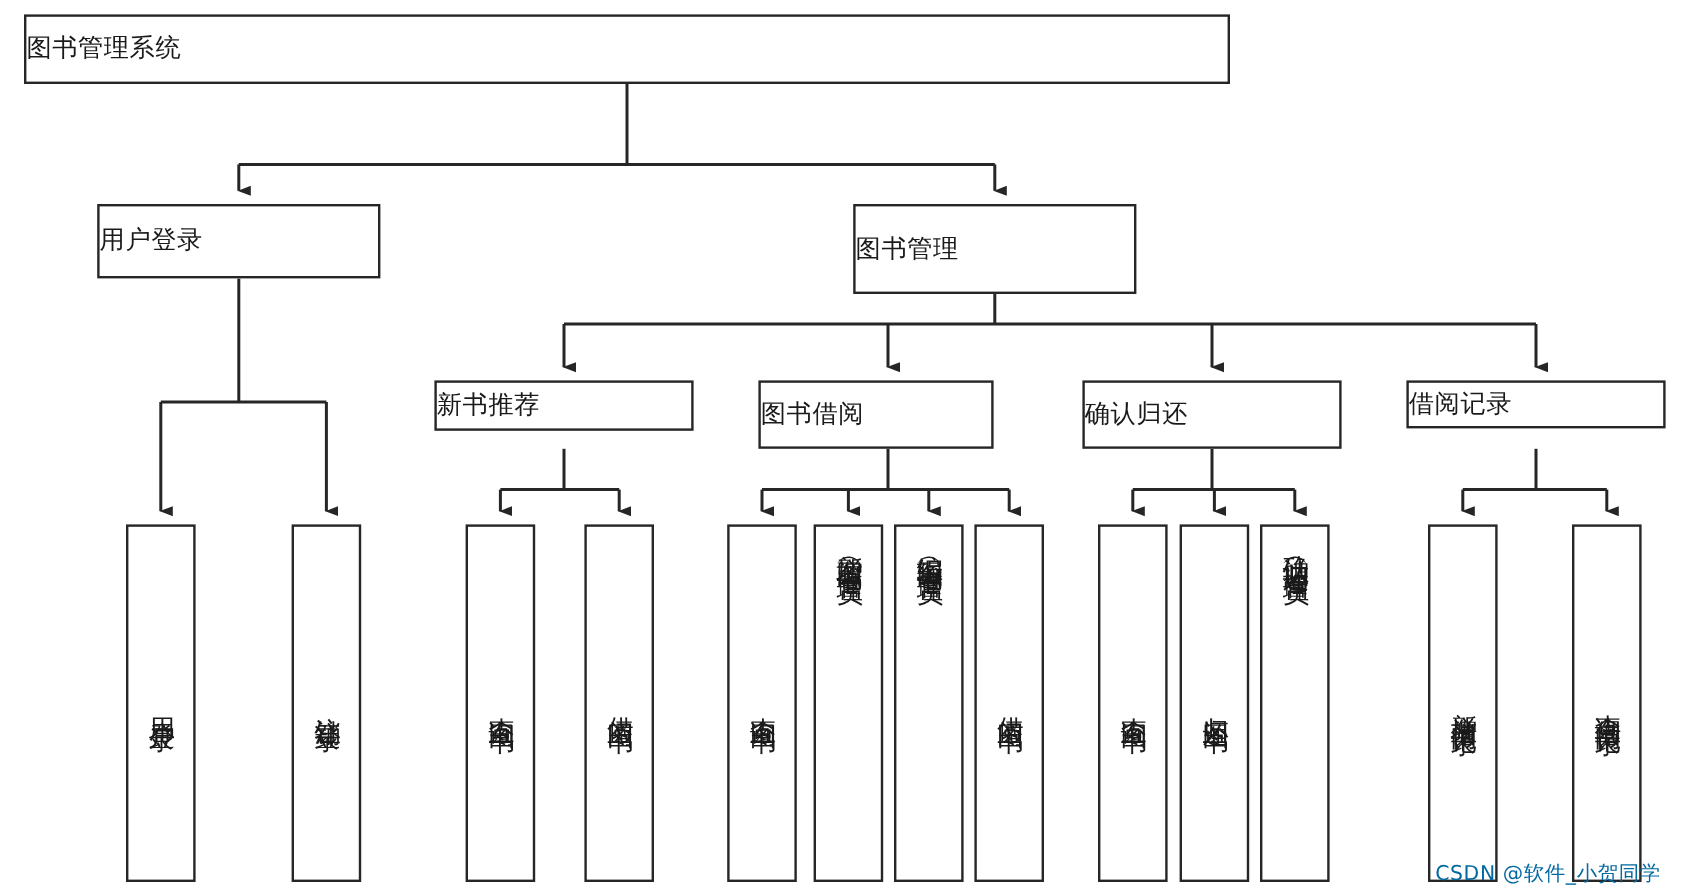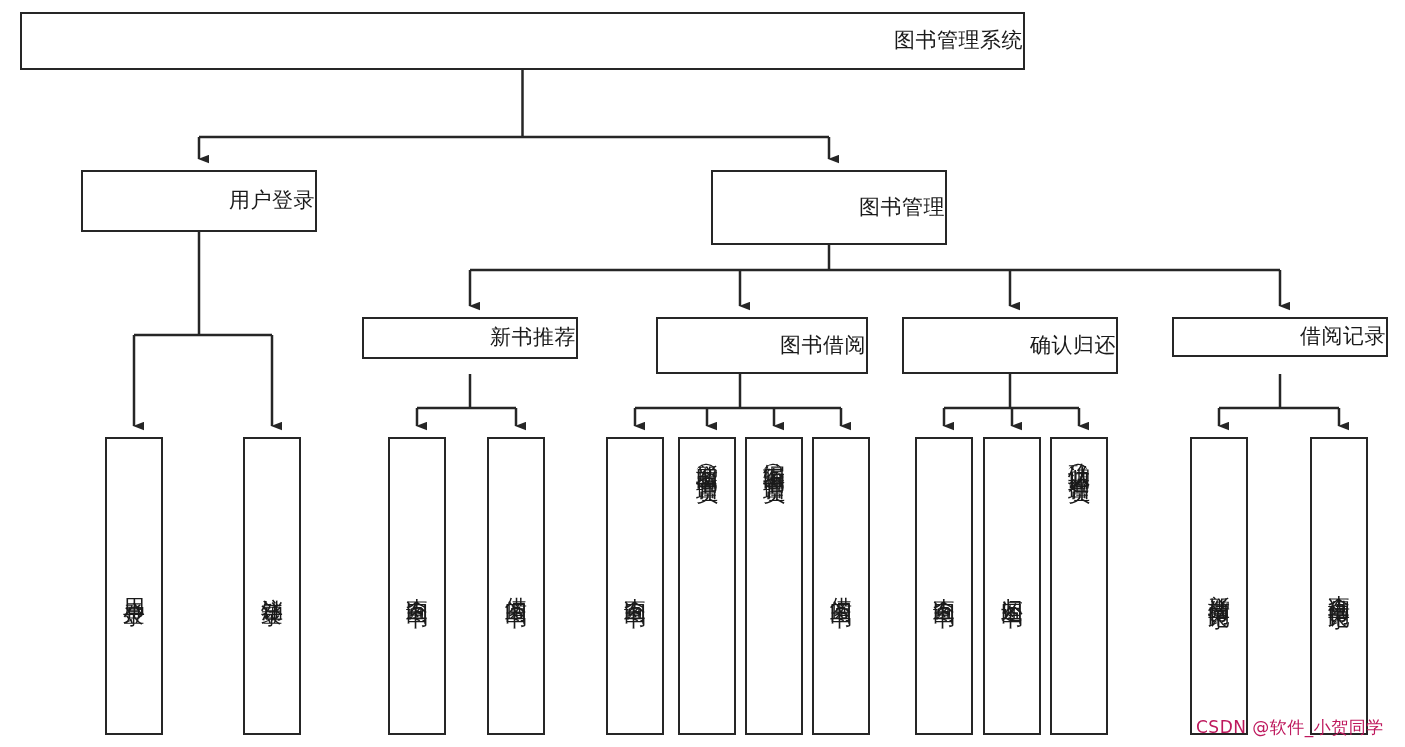--- a/index.html
+++ b/index.html
@@ -24,21 +24,21 @@
     width: 1405px;
     height: 747px;
   }
   .node {
     position: absolute;
     box-sizing: border-box;
     background: #ffffff;
     border: 2.5px solid #262626;
     display: flex;
     align-items: center;
-    justify-content: flex-end;
+    justify-content: flex-start;
   }
   .node-label {
     font-size: 21px;
     color: #1a1a1a;
     line-height: 1.12;
     letter-spacing: 0.5px;
     white-space: nowrap;
   }
   .node.vertical {
     align-items: center;
@@ -119,21 +119,21 @@
       </div>
       <div class="node" style="left: 81px; top: 170px; width: 236px; height: 62px;">
         <span class="node-label">用户登录</span>
       </div>
       <div class="node" style="left: 711px; top: 170px; width: 236px; height: 75px;">
         <span class="node-label">图书管理</span>
       </div>
       <div class="node" style="left: 362px; top: 317px; width: 216px; height: 42px;">
         <span class="node-label">新书推荐</span>
       </div>
-      <div class="node" style="left: 656px; top: 317px; width: 212px; height: 57px;">
+      <div class="node" style="left: 632px; top: 317px; width: 196px; height: 57px;">
         <span class="node-label">图书借阅</span>
       </div>
       <div class="node" style="left: 902px; top: 317px; width: 216px; height: 57px;">
         <span class="node-label">确认归还</span>
       </div>
       <div class="node" style="left: 1172px; top: 317px; width: 216px; height: 40px;">
         <span class="node-label">借阅记录</span>
       </div>
       <div class="node vertical" style="left: 105px; top: 437px; width: 58px; height: 298px;">
         <span class="node-label">用户登录</span>
@@ -169,15 +169,15 @@
         <span class="node-label">确认归还（管理员）</span>
       </div>
       <div class="node vertical" style="left: 1190px; top: 437px; width: 58px; height: 298px;">
         <span class="node-label">新增借阅记录</span>
       </div>
       <div class="node vertical" style="left: 1310px; top: 437px; width: 58px; height: 298px;">
         <span class="node-label">查询借阅记录</span>
       </div>
     </div>
 
-  <div class="watermark" style="left: 1196px; top: 716px; color: #be185d;">CSDN @软件_小贺同学</div>
+  <div class="watermark" style="left: 1196px; top: 716px; color: #0369a1;">CSDN @软件_小贺同学</div>
 
 </div>
 
 </body></html>

